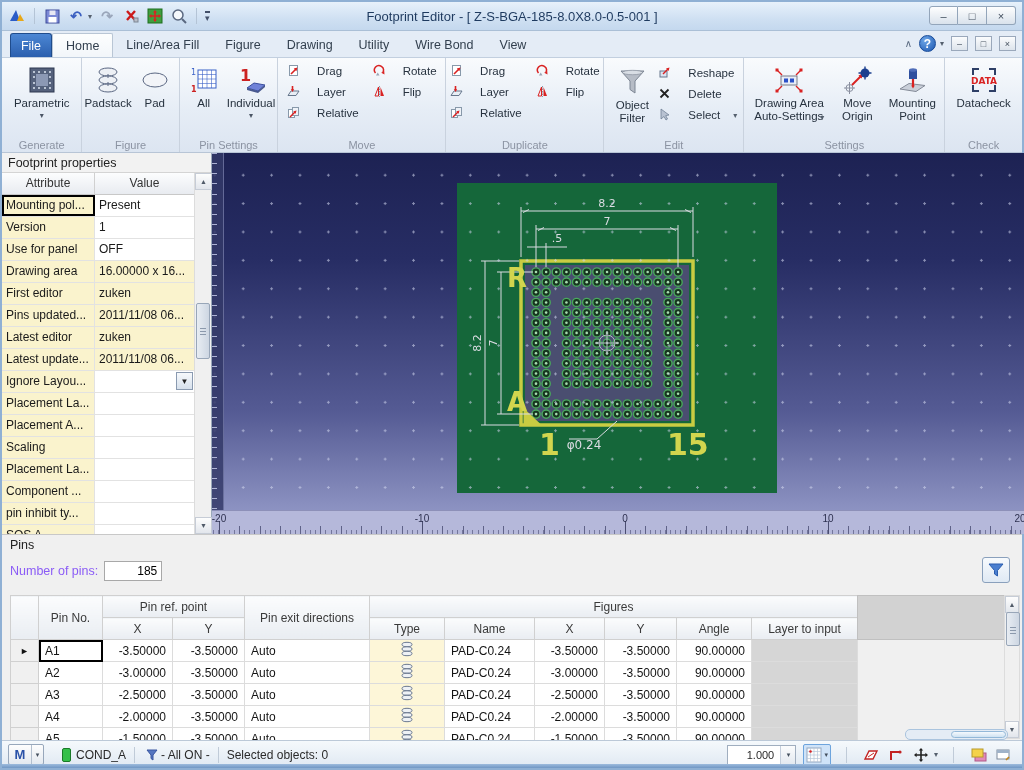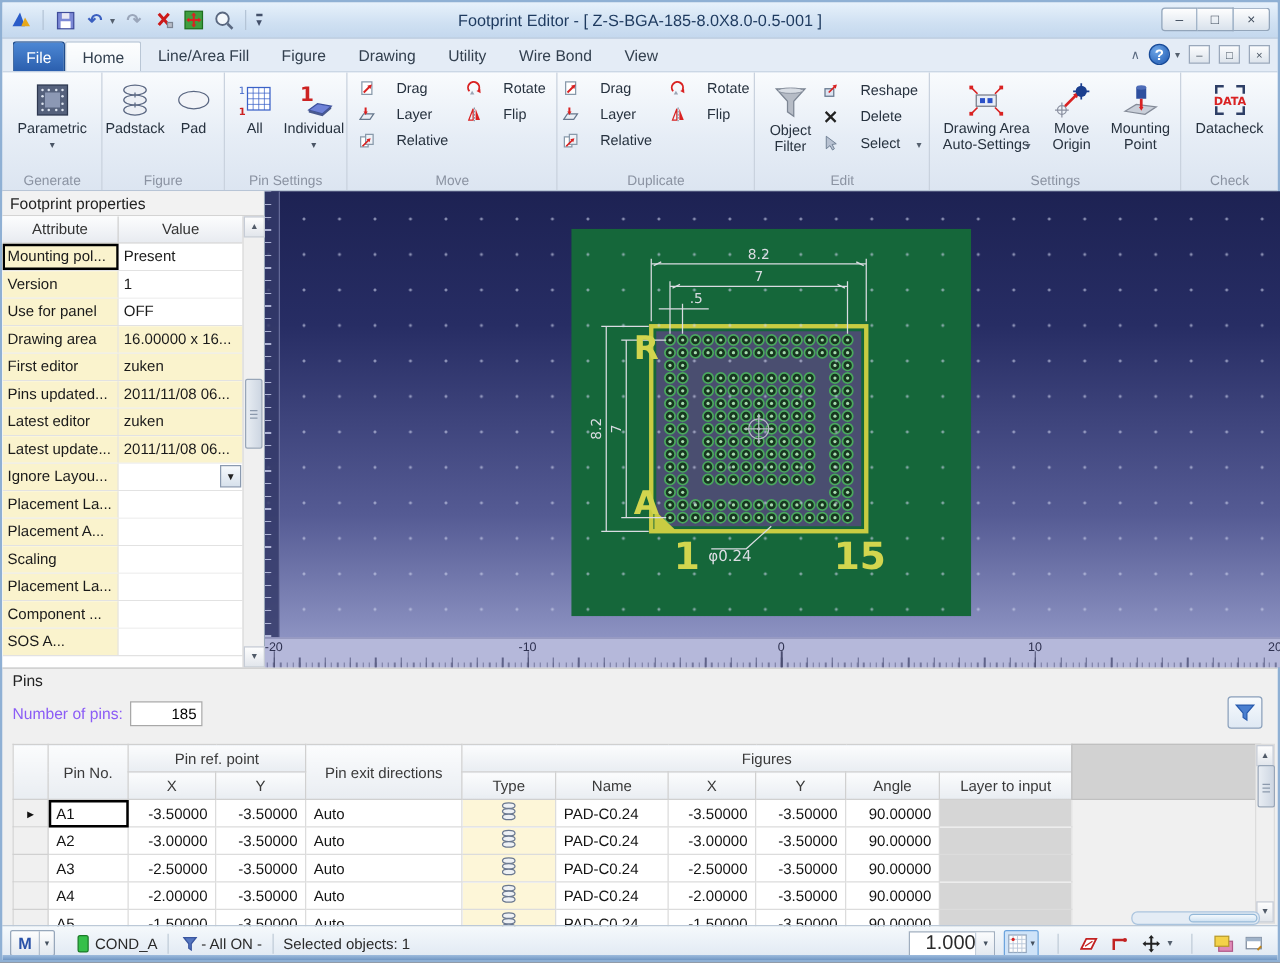--- a/index.html
+++ b/index.html
@@ -134,21 +134,21 @@
     font-size:12px; color:#2a2a2a; }
   .sb-sep { width:1px; height:16px; background:#c0cbd8; margin:0 8px; }
   .mbtn { display:flex; margin-left:6px; border:1px solid #97a7bb; border-radius:2px; background:linear-gradient(#fdfdfd,#e3e9f0); }
   .mbtn .m { width:22px; height:19px; display:flex; align-items:center; justify-content:center;
     color:#2a52a8; font-weight:bold; font-size:13px; }
   .mbtn .d { width:12px; border-left:1px solid #b3bfce; font-size:7px; display:flex; align-items:center; justify-content:center; color:#44505e; }
   .cond { display:flex; align-items:center; gap:5px; margin-left:18px; }
   .condled { width:9px; height:14px; background:#35c04a; border:1px solid #1a7a28; border-radius:2px; }
   .sb-right { margin-left:auto; display:flex; align-items:center; gap:7px; padding-right:10px; }
   .zoomcombo { display:flex; align-items:center; border:1px solid #a0aebf; background:#fff; height:20px; }
-  .zoomcombo .zv { width:52px; text-align:center; padding-left:12px; font-size:16px; }
+  .zoomcombo .zv { width:52px; text-align:center; padding-left:12px; font-size:11px; }
   .zoomcombo .zd { width:15px; height:100%; display:flex; align-items:center; justify-content:center;
     font-size:7px; color:#44505e; border-left:1px solid #c4cedb; background:linear-gradient(#fbfcfd,#e3e9f0); }
   .gridbtn { display:flex; align-items:center; border:1px solid #6da4dd; background:#cfe3f8; border-radius:2px; height:22px; padding:0 2px; gap:2px; }
   .gridbtn .d { font-size:7px; color:#44505e; }
   .sb-ic { width:18px; height:18px; display:flex; align-items:center; justify-content:center; }
   .frame-bottom { position:absolute; left:0; bottom:0; width:100%; height:4px; background:linear-gradient(#9dbbdd,#7197c4); }
 
   svg text { font-family:"DejaVu Sans", sans-serif; }
 </style>
 </head>
@@ -574,20 +574,24 @@
           <div class="prow">
             <div class="pcell pattr">Scaling</div>
             <div class="pcell pval"></div>
           </div>
           <div class="prow">
             <div class="pcell pattr">Placement La...</div>
             <div class="pcell pval"></div>
           </div>
           <div class="prow">
             <div class="pcell pattr">Component ...</div>
+            <div class="pcell pval"></div>
+          </div>
+          <div class="prow">
+            <div class="pcell pattr">pin inhibit ty...</div>
             <div class="pcell pval"></div>
           </div>
           <div class="prow">
             <div class="pcell pattr">SOS A...</div>
             <div class="pcell pval"></div>
           </div>
         </div>
     </div>
     <div class="vscroll">
       <div class="sbtn" style="top:0">▲</div>
@@ -1188,21 +1192,21 @@
       <span>COND_A</span>
     </div>
     <span class="sb-sep"></span>
     <span class="sb-ic">
       <svg width="12" height="12">
           <polygon points="1,1 11,1 7,6 7,11 5,9.5 5,6" fill="#5576c0" stroke="#3a56a0"></polygon>
         </svg>
     </span>
     <span>- All ON -</span>
     <span class="sb-sep"></span>
-    <span>Selected objects: 1</span>
+    <span>Selected objects: 0</span>
 
     <div class="sb-right">
       <div class="zoomcombo">
         <span class="zv">1.000</span>
         <span class="zd">▾</span>
       </div>
       <div class="gridbtn">
         <svg width="16" height="16">
             <rect x="1" y="1" width="14" height="14" fill="#fdfdfd" stroke="#94a8c0"></rect>
             <path d="M4.5 1 V15 M8 1 V15 M11.5 1 V15 M1 4.5 H15 M1 8 H15 M1 11.5 H15" stroke="#b8c6d8" stroke-width=".7"></path>

